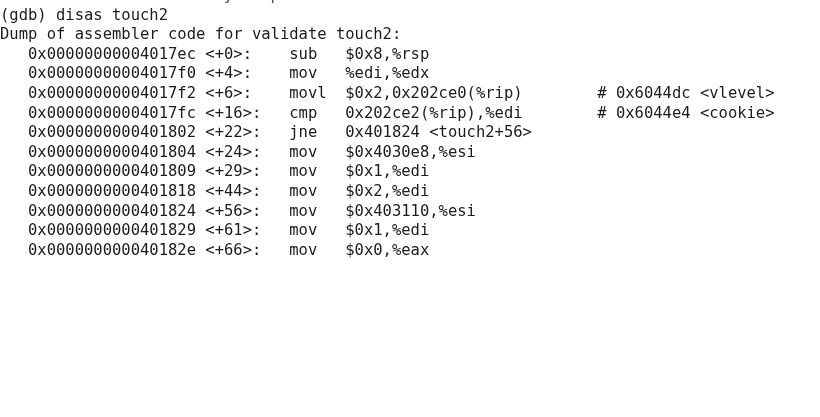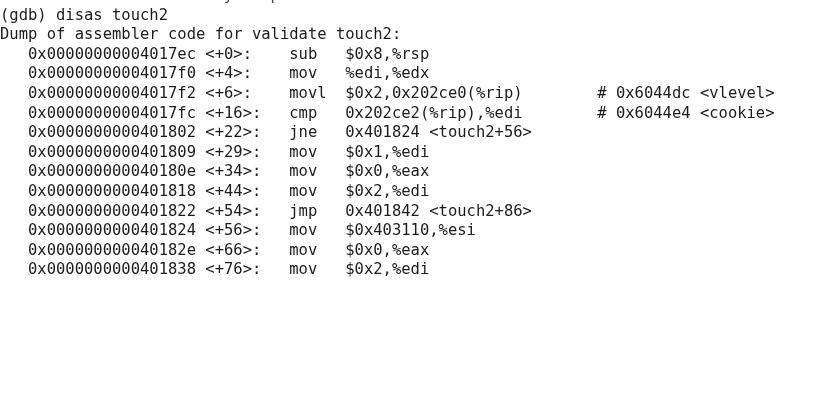--- a/index.html
+++ b/index.html
@@ -61,23 +61,22 @@
     <div class="line">(gdb) disas touch2</div>
 
     <div class="line">Dump of assembler code for validate touch2:</div>
 
     <div id="instruction-list">
         <div class="line">   0x00000000004017ec &lt;+0&gt;:    sub   $0x8,%rsp</div>
         <div class="line">   0x00000000004017f0 &lt;+4&gt;:    mov   %edi,%edx</div>
         <div class="line">   0x00000000004017f2 &lt;+6&gt;:    movl  $0x2,0x202ce0(%rip)        # 0x6044dc &lt;vlevel&gt;</div>
         <div class="line">   0x00000000004017fc &lt;+16&gt;:   cmp   0x202ce2(%rip),%edi        # 0x6044e4 &lt;cookie&gt;</div>
         <div class="line">   0x0000000000401802 &lt;+22&gt;:   jne   0x401824 &lt;touch2+56&gt;</div>
+        <div class="line">   0x0000000000401804 &lt;+24&gt;:   mov   $0x4030e8,%esi</div>
         <div class="line">   0x0000000000401809 &lt;+29&gt;:   mov   $0x1,%edi</div>
-        <div class="line">   0x000000000040180e &lt;+34&gt;:   mov   $0x0,%eax</div>
         <div class="line">   0x0000000000401818 &lt;+44&gt;:   mov   $0x2,%edi</div>
-        <div class="line">   0x0000000000401822 &lt;+54&gt;:   jmp   0x401842 &lt;touch2+86&gt;</div>
         <div class="line">   0x0000000000401824 &lt;+56&gt;:   mov   $0x403110,%esi</div>
+        <div class="line">   0x0000000000401829 &lt;+61&gt;:   mov   $0x1,%edi</div>
         <div class="line">   0x000000000040182e &lt;+66&gt;:   mov   $0x0,%eax</div>
-        <div class="line">   0x0000000000401838 &lt;+76&gt;:   mov   $0x2,%edi</div>
       </div>
 
   </div>
 </div>
 
 </body></html>

